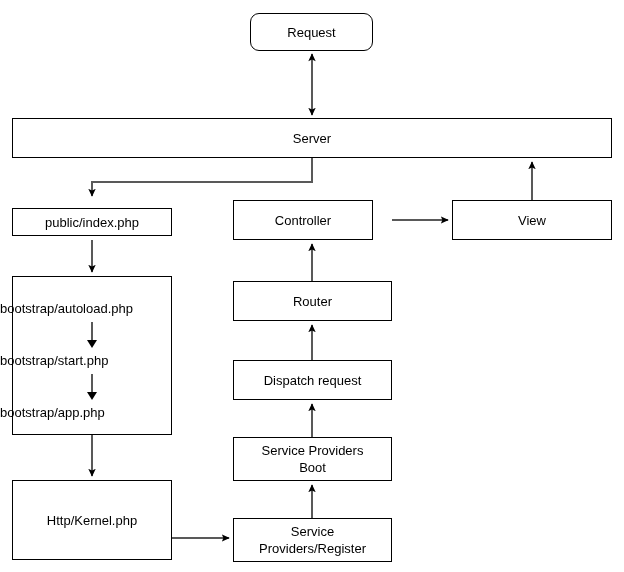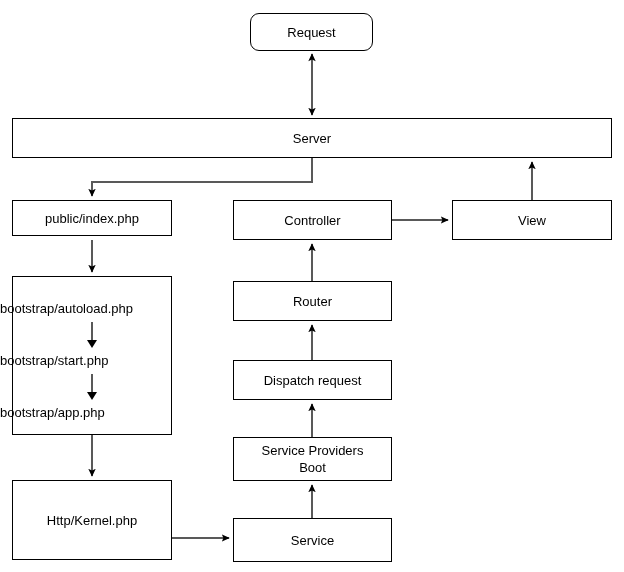--- a/index.html
+++ b/index.html
@@ -147,25 +147,25 @@
   </svg>
 
   <div class="node rounded" style="left:250px; top:13px; width:123px; height:38px;">
     <span>Request</span>
   </div>
 
   <div class="node" style="left:12px; top:118px; width:600px; height:40px;">
     <span>Server</span>
   </div>
 
-  <div class="node" style="left:12px; top:200px; width:160px; height:36px;">
+  <div class="node" style="left:12px; top:208px; width:160px; height:28px;">
     <span>public/index.php</span>
   </div>
 
-  <div class="node" style="left:233px; top:200px; width:159px; height:40px;">
+  <div class="node" style="left:233px; top:200px; width:140px; height:40px;">
     <span>Controller</span>
   </div>
 
   <div class="node" style="left:452px; top:200px; width:160px; height:40px;justify-content:center;">
     <span>View</span>
   </div>
 
   <div class="group-box" style="left:12px; top:276px; width:160px; height:159px;"></div>
 
   <div class="group-label" style="top:300px;">
@@ -202,15 +202,16 @@
     <span>Service Providers</span>
     <span class="line2">Boot</span>
   </div>
 
   <div class="node" style="left:12px; top:480px; width:160px; height:80px;">
     <span>Http/Kernel.php</span>
   </div>
 
   <div class="node" style="left:233px; top:518px; width:159px; height:44px;">
     <span>Service</span>
+    <span class="line2">Providers/Register</span>
   </div>
 
 </div>
 
 </body></html>

